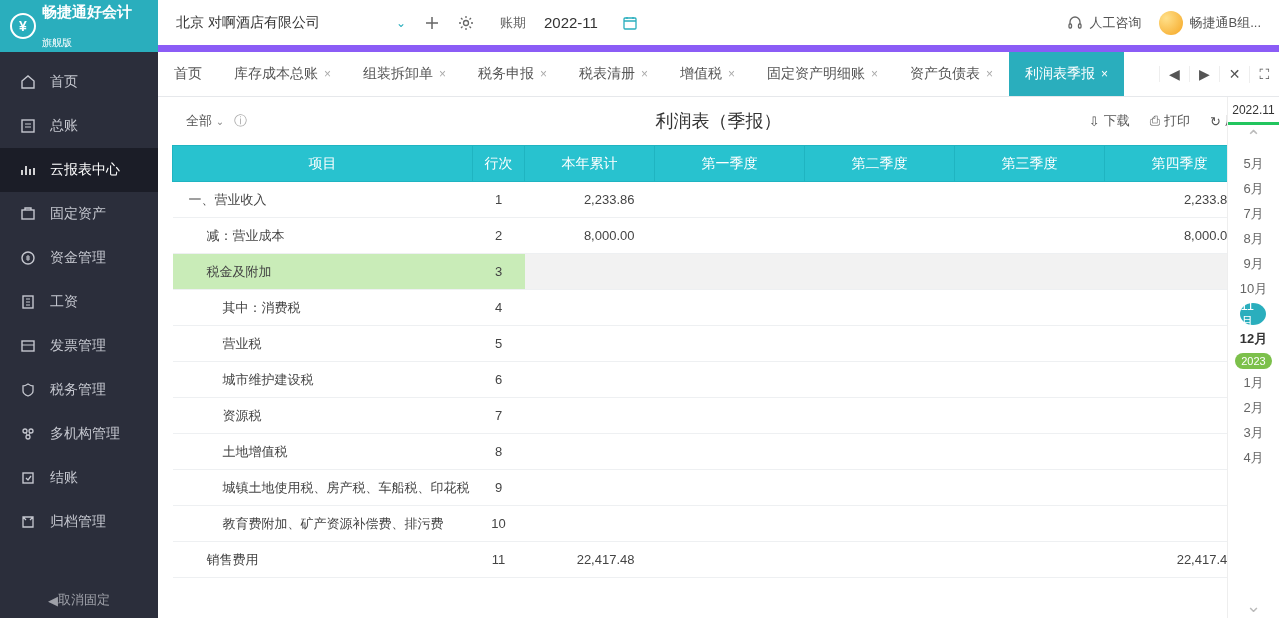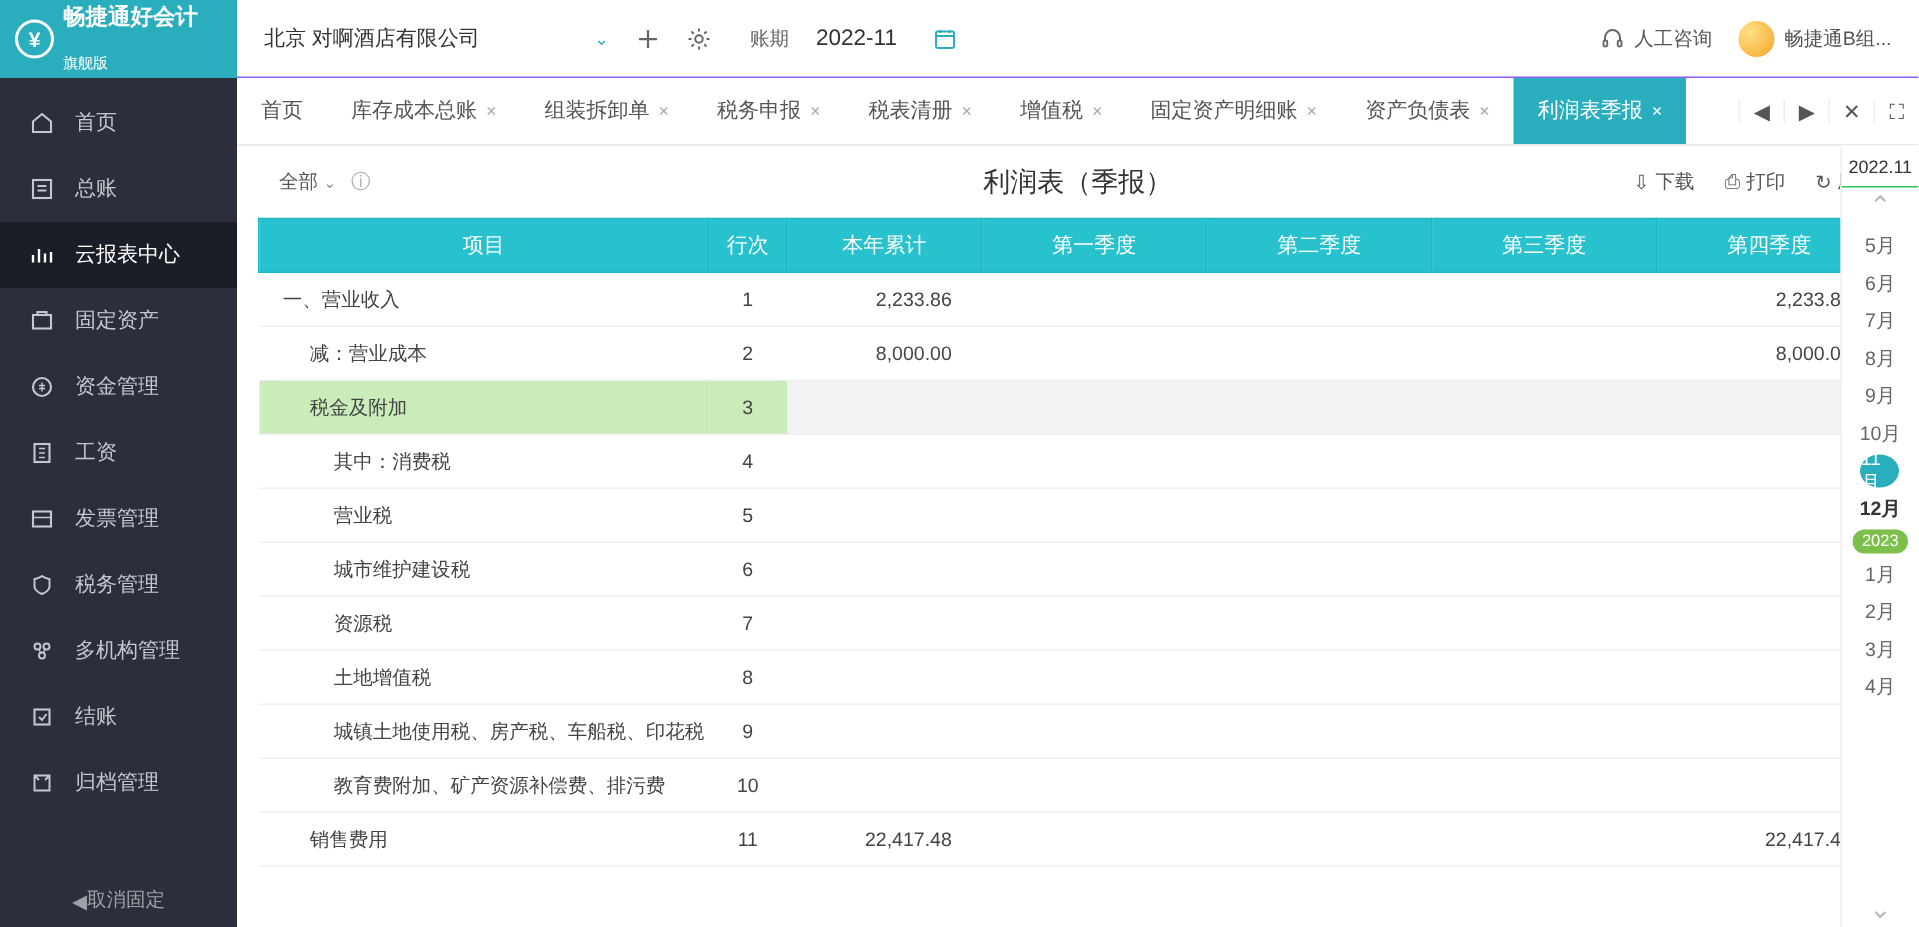--- a/index.html
+++ b/index.html
@@ -17,21 +17,21 @@
 .nav { flex: 1; overflow-y: auto; padding-top: 8px; }
 .nav-item { display: flex; align-items: center; height: 44px; padding: 0 18px; cursor: pointer; font-size: 14px; color: #c5c7cf; }
 .nav-item .nav-icon { width: 20px; margin-right: 12px; display: flex; align-items: center; justify-content: center; }
 .nav-item.active { background: #1b1d27; color: #fff; }
 .cancel-fixed { height: 36px; display: flex; align-items: center; justify-content: center; color: #9ea0a8; font-size: 13px; cursor: pointer; }
 
 
 .main { flex: 1; display: flex; flex-direction: column; position: relative; }
 
 
-.topbar { height: 52px; border-bottom: 1px solid #8b5cf6; display: flex; align-items: center; padding: 0 18px; gap: 18px; }
+.topbar { height: 52px; border-bottom: 7px solid #8b5cf6; display: flex; align-items: center; padding: 0 18px; gap: 18px; }
 .company { flex: 0 0 230px; display: flex; align-items: center; justify-content: space-between; font-size: 14px; }
 .company .chev { color: #2aaebd; font-size: 12px; }
 .top-icons { display: flex; gap: 18px; color: #666; }
 .top-icons span { cursor: pointer; }
 .period-label { color: #666; margin-left: 8px; }
 .period-val { font-size: 15px; }
 .cal-icon { color: #2aaebd; margin-left: 6px; }
 .spacer { flex: 1; }
 .consult { display: flex; align-items: center; gap: 6px; color: #555; cursor: pointer; }
 .user { display: flex; align-items: center; gap: 6px; color: #555; cursor: pointer; }
@@ -64,21 +64,21 @@
 .tbl td.indent2 { padding-left: 50px; }
 .tbl td.c-idx { text-align: center; }
 .tbl td.c-num { text-align: right; padding-right: 20px; }
 .row-hl td { background: #c9ecb8; }
 .row-sel td:nth-child(n+3) { background: #f2f2f2; }
 .vscroll { position: absolute; right: 14px; top: 36px; width: 10px; bottom: 0; background: #f4f4f4; border-radius: 5px; }
 .vscroll .thumb { position: absolute; left: 1px; width: 8px; top: 0; height: 180px; background: #c8c8c8; border-radius: 4px; }
 
 
 .rail { position: absolute; right: 0; top: 97px; width: 52px; bottom: 0; border-left: 1px solid #eee; background: #fff; display: flex; flex-direction: column; align-items: center; }
-.rail-head { width: 100%; height: 28px; display: flex; align-items: center; justify-content: center; border-bottom: 1px solid #22c55e; font-size: 12px; color: #333; }
+.rail-head { width: 100%; height: 28px; display: flex; align-items: center; justify-content: center; border-bottom: 3px solid #22c55e; font-size: 12px; color: #333; }
 .rail-btn { width: 100%; height: 24px; display: flex; align-items: center; justify-content: center; color: #bbb; cursor: pointer; font-size: 18px; }
 .rail-list { flex: 1; overflow: hidden; display: flex; flex-direction: column; align-items: center; gap: 3px; padding-top: 4px; }
 .rail-item { height: 22px; display: flex; align-items: center; justify-content: center; font-size: 13px; color: #666; cursor: pointer; width: 100%; }
 .rail-item.active { }
 .rail-item.active span { background: #2aaebd; color: #fff; border-radius: 50%; width: 26px; height: 22px; display: flex; align-items: center; justify-content: center; }
 .rail-year { background: #7cc04b; color: #fff; font-size: 11px; border-radius: 9px; padding: 0 6px; height: 16px; display: flex; align-items: center; }
 .rail-item.bold { font-weight: bold; color: #333; }
 
 svg { display: block; }
 </style>

